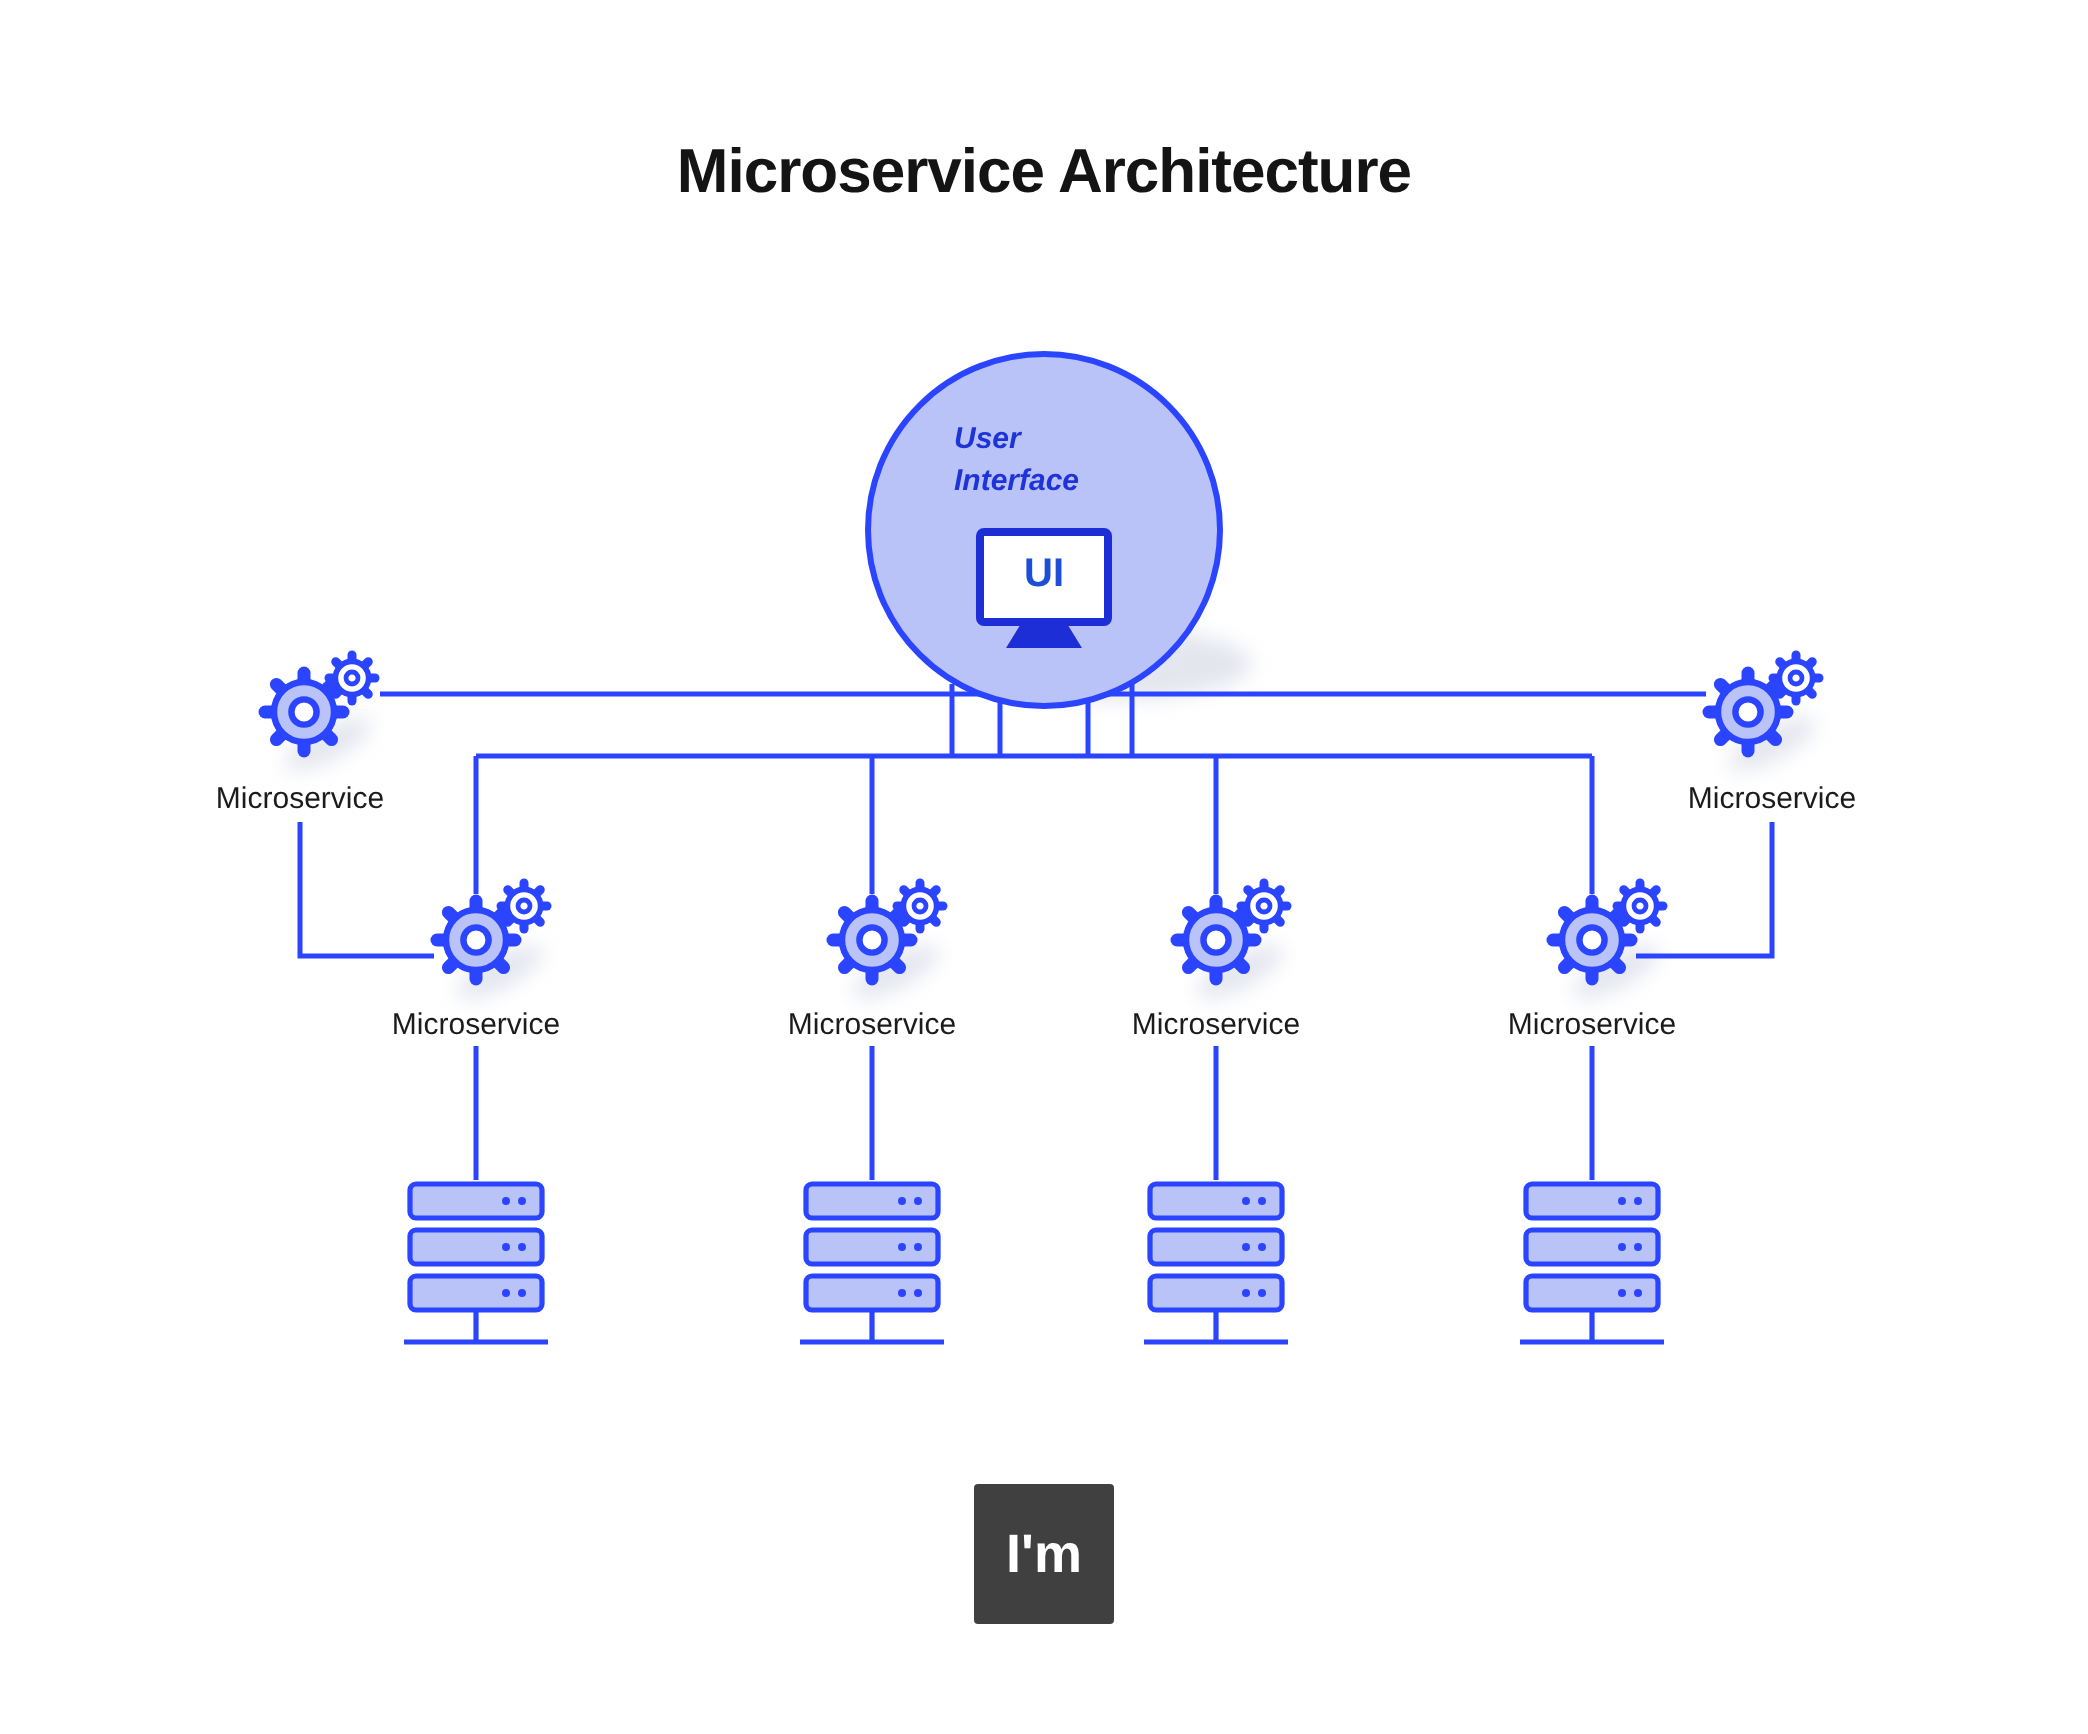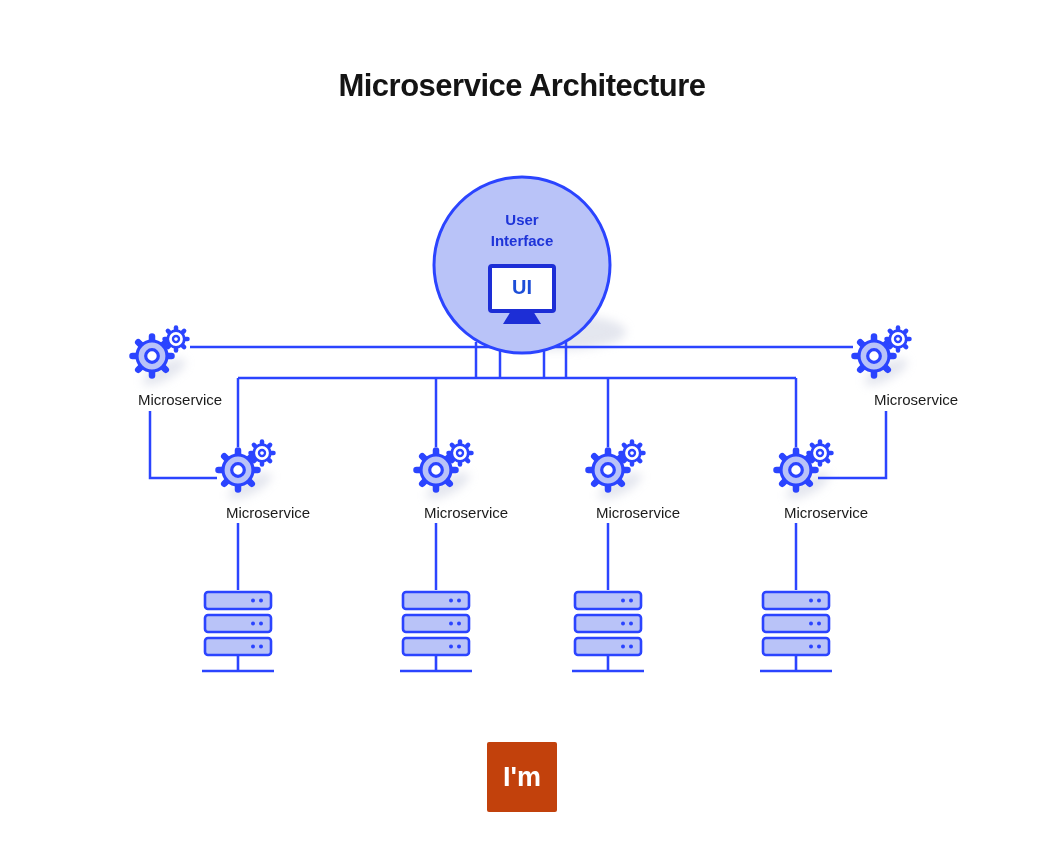--- a/index.html
+++ b/index.html
@@ -13,36 +13,36 @@
   .stage svg{position:absolute;left:0;top:0;}
   .title{
     position:absolute;left:0;right:0;top:68px;
     text-align:center;
     font-size:31px;font-weight:700;color:#141414;
     letter-spacing:-0.5px;
   }
   .hub-label{
     position:absolute;left:522px;top:209px;width:90px;
     transform:translateX(-50%);
-    text-align:center;
     font-size:15px;font-weight:700;color:#1e34d8;
     line-height:1.4;
+    font-style:italic;
   }
   .ui-text{
     position:absolute;left:522px;top:276px;
     transform:translateX(-50%);
     font-size:20px;font-weight:600;color:#1d4ed8;
   }
   .node-label{
     position:absolute;transform:translateX(-50%);
-    font-size:15px;color:#1b1b1b;white-space:nowrap;margin-left:30px;
+    font-size:15px;color:#1b1b1b;white-space:nowrap;
   }
   .logo{
     position:absolute;left:487px;top:742px;width:70px;height:70px;
-    background:#c2410c;border-radius:2px;
+    background:#404040;border-radius:2px;
     display:flex;align-items:center;justify-content:center;
     color:#ffffff;font-size:27px;font-weight:700;
   }
 </style>
 </head>
 <body>
 
 <div class="stage">
 
   <svg width="1044" height="867" viewBox="0 0 1044 867">

